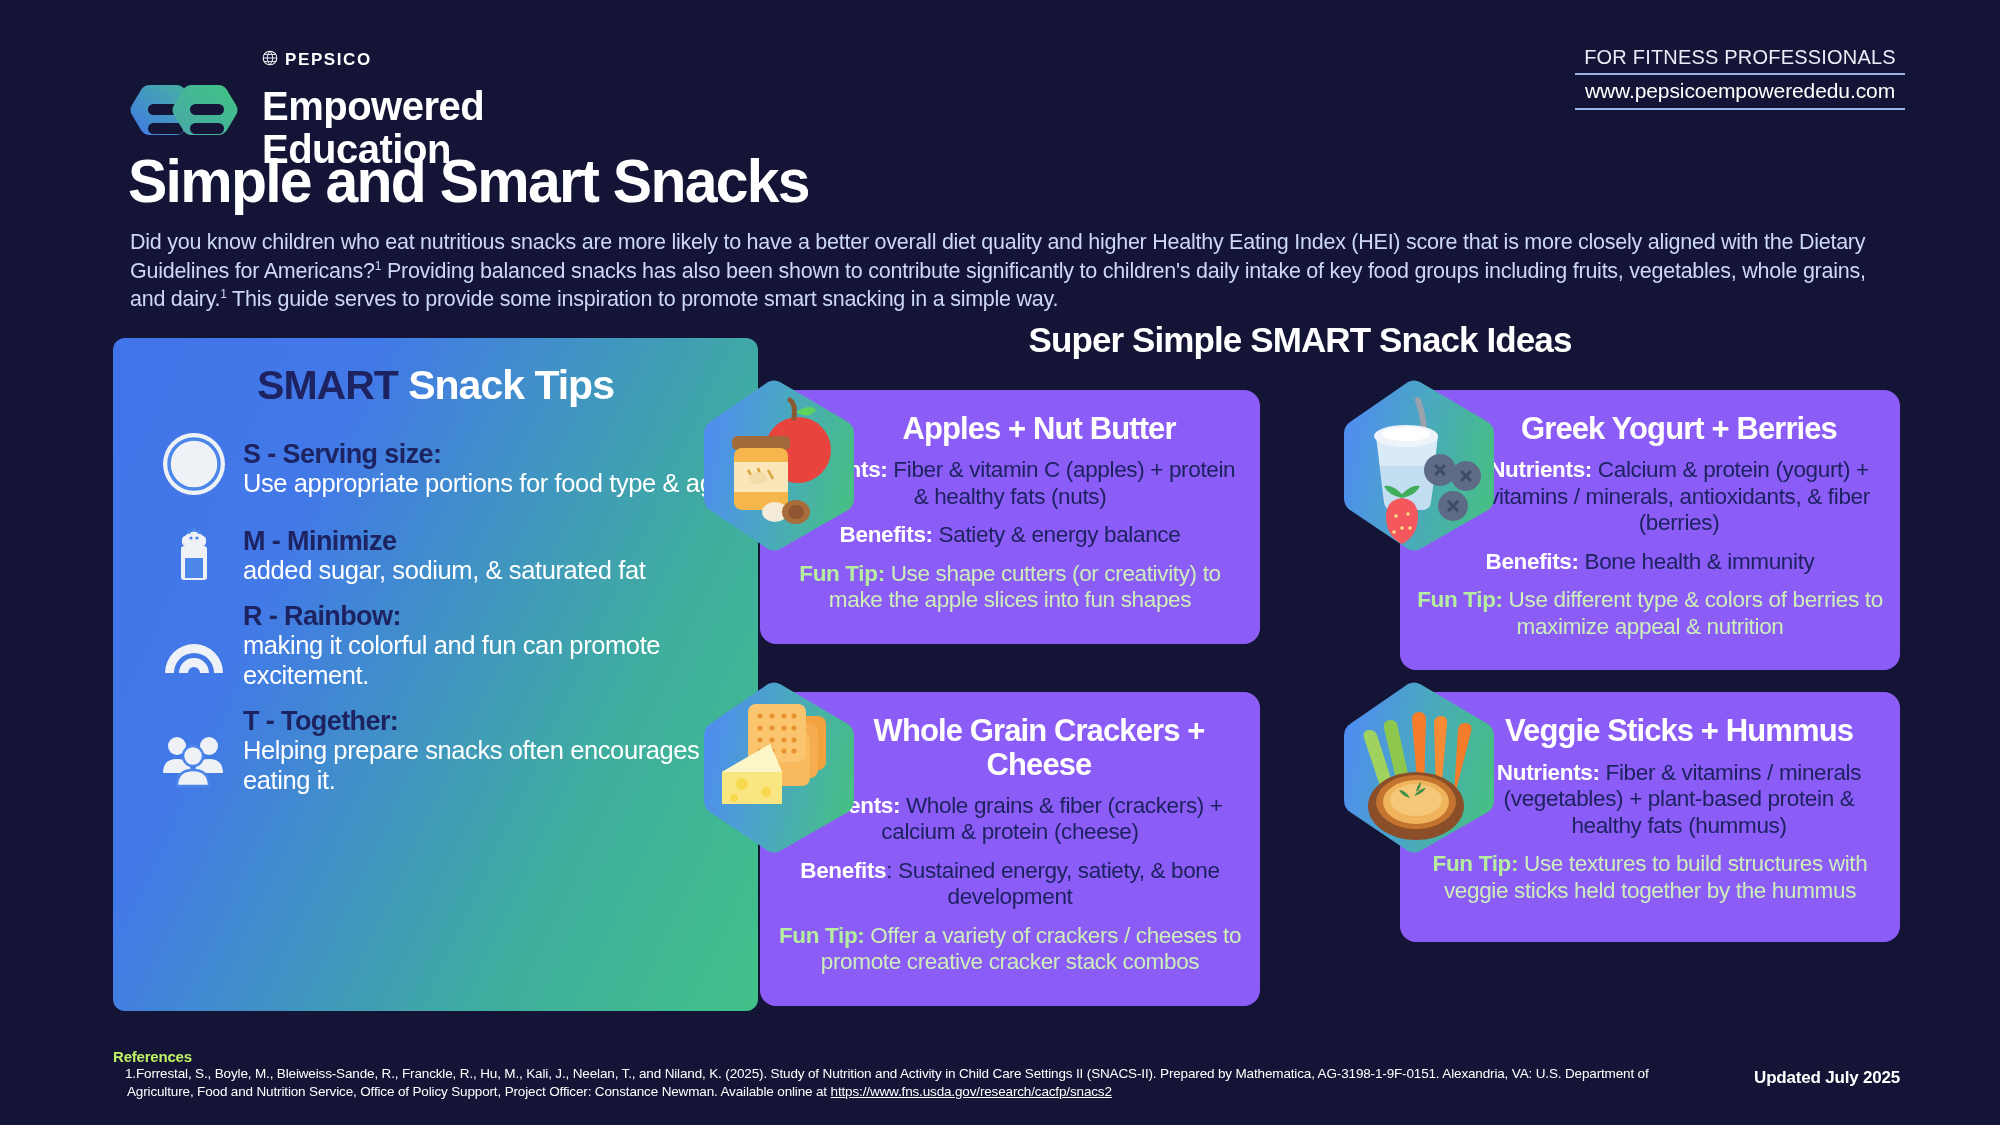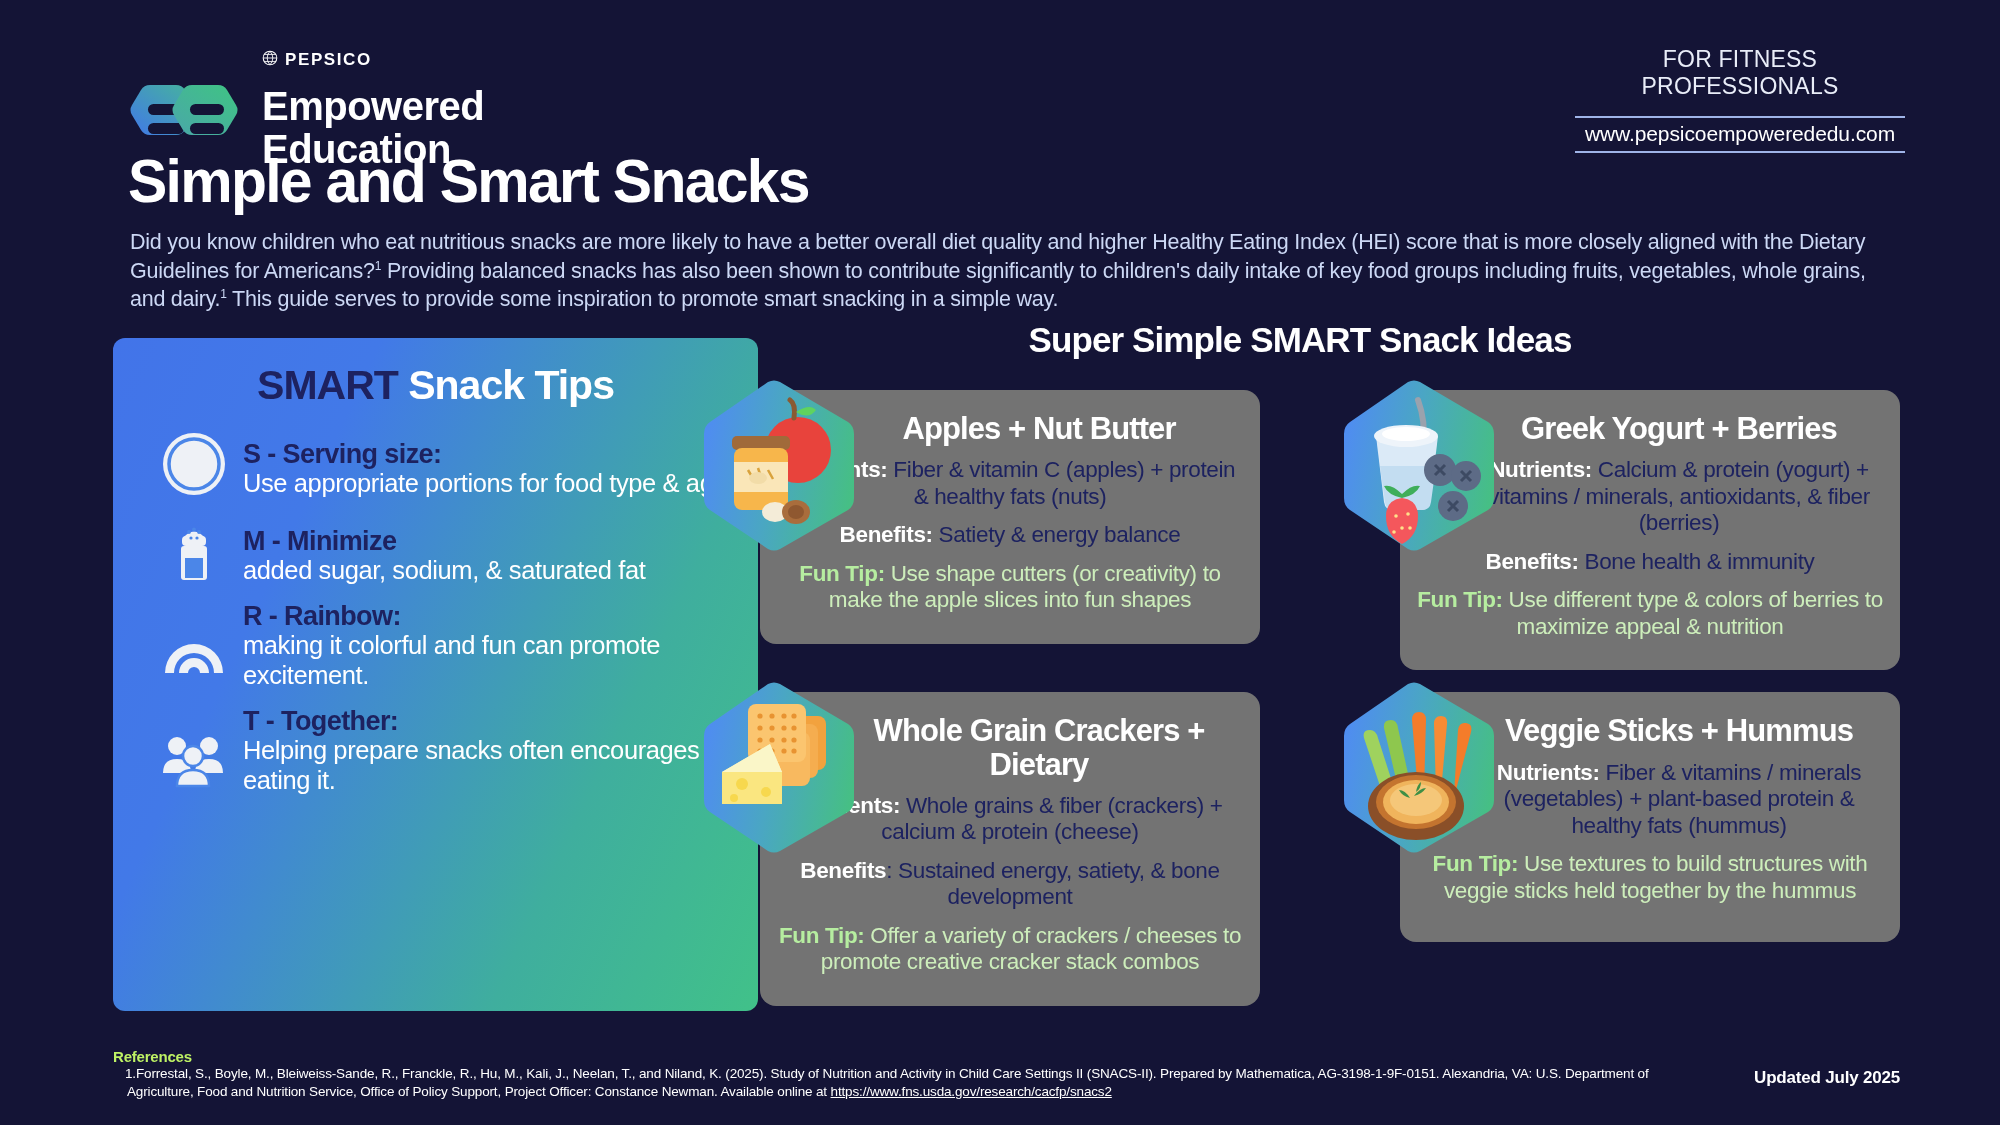--- a/index.html
+++ b/index.html
@@ -16,21 +16,21 @@
   .brand { position: absolute; left: 128px; top: 20px; display: flex; align-items: center; gap: 18px; }
   .logo-mark { width: 116px; height: 82px; flex: none; }
   .brand-text { display: flex; flex-direction: column; }
   .pepsico-row { display: flex; align-items: center; gap: 7px; margin-bottom: 15px; }
   .pepsico-word { color: #ffffff; font-size: 17px; font-weight: bold; letter-spacing: 1.6px; }
   .brand-name { color: #ffffff; font-size: 40px; font-weight: bold; line-height: 1.07;
                 letter-spacing: -0.5px; }
 
   .header-right { position: absolute; right: 95px; top: 16px; width: 330px; text-align: center; }
   .hr-line { height: 2px; background: #9fb4e8; width: 100%; }
-  .hr-top-label { color: #e9edf8; font-size: 23px; letter-spacing: 0.2px; padding-bottom: 16px; }
+  .hr-top-label { color: #e9edf8; font-size: 20px; letter-spacing: 0.2px; padding-bottom: 4px; }
   .hr-url { color: #ffffff; font-size: 21px; padding: 4px 0 5px; letter-spacing: -0.1px; }
 
   
   .main-title {
     position: absolute; left: 128px; top: 145px;
     color: #ffffff; font-size: 62px; font-weight: bold;
     letter-spacing: -1.8px; transform: scaleX(0.95); transform-origin: left center;
   }
   .intro { position: absolute; left: 130px; top: 228px; width: 1745px;
            color: #ccd8f5; font-size: 21.5px; line-height: 1.33; letter-spacing: -0.25px; }
@@ -59,21 +59,21 @@
   .ideas-title {
     position: absolute; left: 700px; top: 320px; width: 1200px; text-align: center;
     color: #ffffff; font-size: 35px; font-weight: bold; letter-spacing: -0.9px;
   }
   .cards { position: absolute; left: 700px; top: 390px; width: 1200px; }
   .card-row { display: flex; gap: 80px; }
   .card-row + .card-row { margin-top: 22px; }
   .card-wrap { position: relative; width: 560px; }
   .card {
     position: relative; margin-left: 60px; width: 500px;
-    background: #737373; border-radius: 16px;
+    background: #8b5cf6; border-radius: 16px;
     padding: 22px 16px 18px 16px; min-height: 200px;
   }
   .card.tall { min-height: 250px; }
   .hexicon {
     position: absolute; left: 0; top: -12px; width: 160px; height: 175px; z-index: 3;
   }
   .card-title { color: #ffffff; font-size: 31px; font-weight: bold; text-align: center;
                 letter-spacing: -0.9px; line-height: 1.07; margin-bottom: 12px;
                 padding-left: 58px; }
   .card-line { text-align: center; font-size: 22.5px; line-height: 1.18;
@@ -310,21 +310,21 @@
             <circle cx="70" cy="150" r="1.8" fill="#ffe08a"></circle>
           </svg>
         </span>
       </div>
     </div>
 
     <div class="card-row">
 
       <div class="card-wrap">
         <div class="card tall">
-          <div class="card-title">Whole Grain Crackers + Dietary</div>
+          <div class="card-title">Whole Grain Crackers + Cheese</div>
           <div class="card-line nopad">
             <b>Nutrients:</b><span class="body"> Whole grains &amp; fiber (crackers) + calcium &amp; protein (cheese)</span>
           </div>
           <div class="card-line nopad">
             <b>Benefits</b><span class="body">: Sustained energy, satiety, &amp; bone development</span>
           </div>
           <div class="card-line nopad funtip">
             <b>Fun Tip:</b><span class="body"> Offer a variety of crackers / cheeses to promote creative cracker stack combos</span>
           </div>
         </div>

